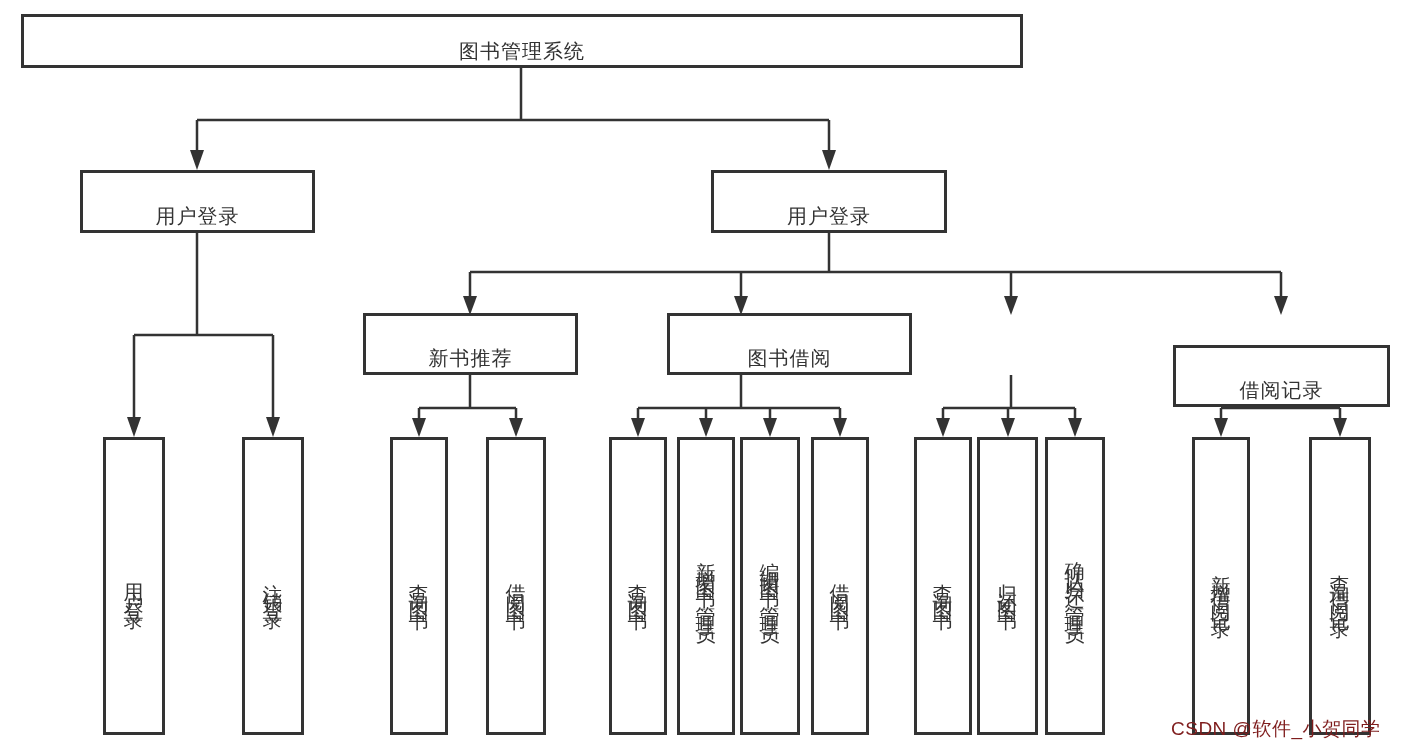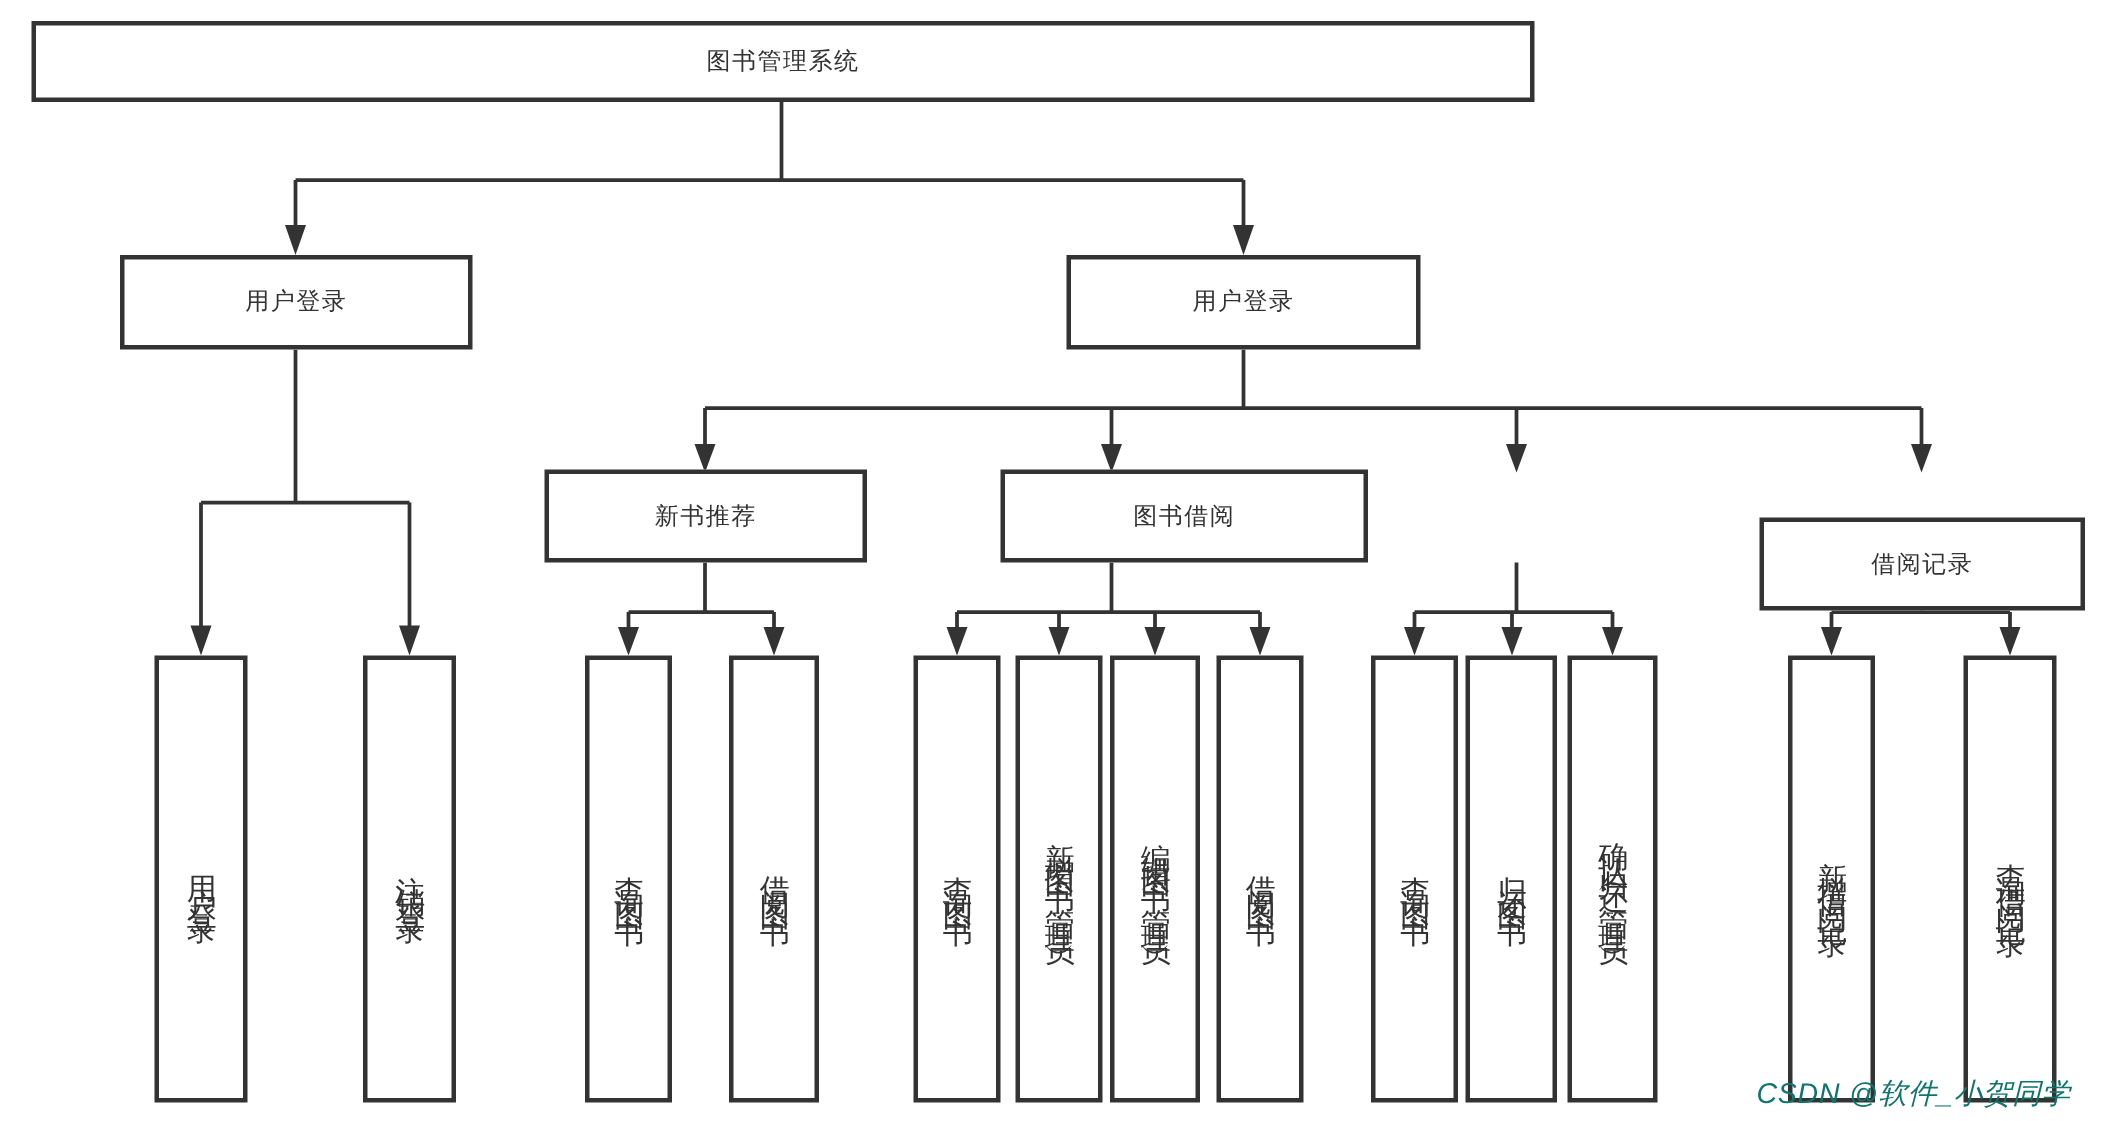--- a/index.html
+++ b/index.html
@@ -26,23 +26,24 @@
     box-sizing: border-box;
     border: 3px solid #333333;
     background: #ffffff;
     display: flex;
     align-items: center;
     justify-content: center;
     color: #333333;
     z-index: 2;
   }
   .hbox {
-    font-size: 16px;
+    font-size: 20px;
     letter-spacing: 1px;
     white-space: nowrap;
+    align-items: flex-end;
   }
   .vbox span {
     writing-mode: vertical-rl;
     text-orientation: mixed;
     font-size: 20px;
     line-height: 1;
     letter-spacing: 9px;
     color: #333333;
   }
   
@@ -69,25 +70,24 @@
   .lf9  { left: 914px;  width: 58px; }
   .lf10 { left: 977px;  width: 61px; }
   .lf11 { left: 1045px; width: 60px; }
   .lf12 { left: 1192px; width: 58px; }
   .lf13 { left: 1309px; width: 62px; }
   .watermark {
     position: absolute;
     left: 1171px;
     top: 716px;
     font-size: 19px;
-    color: #0f766e;
+    color: #7f1d1d;
     letter-spacing: 0.5px;
     white-space: nowrap;
     z-index: 5;
-    font-style: italic;
   }
 </style>
 </head>
 <body>
 
 <div id="canvas">
 
   <svg id="connectors" viewBox="0 0 1405 747" xmlns="http://www.w3.org/2000/svg">
     <g stroke="#333333" stroke-width="2.5" fill="none">
 

